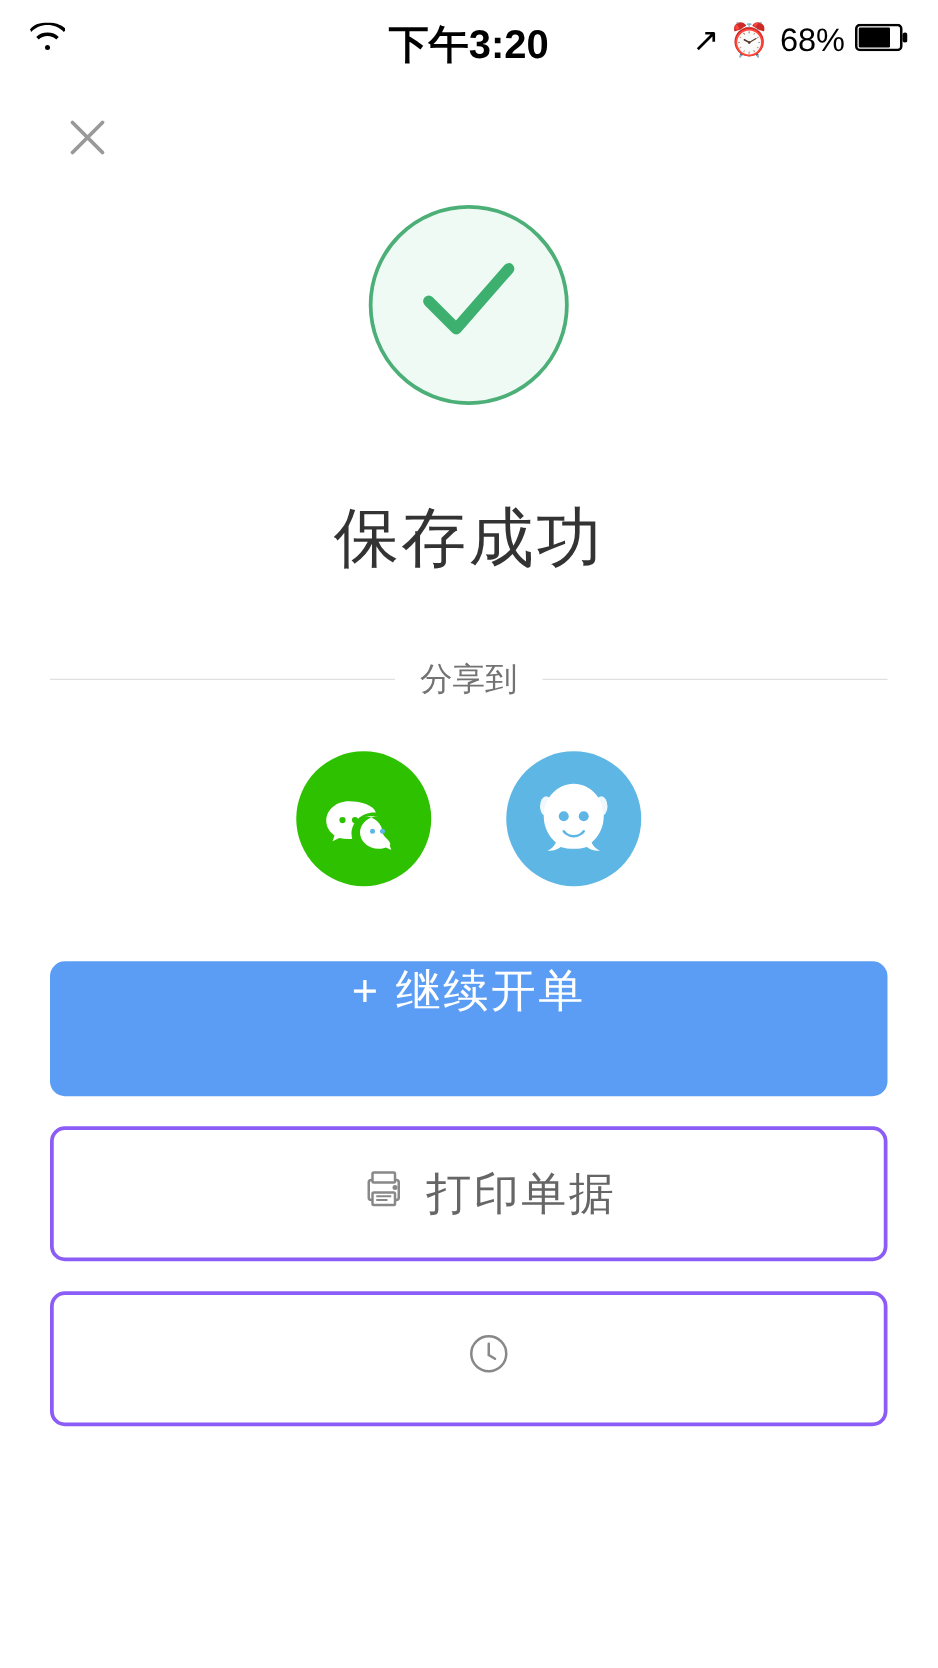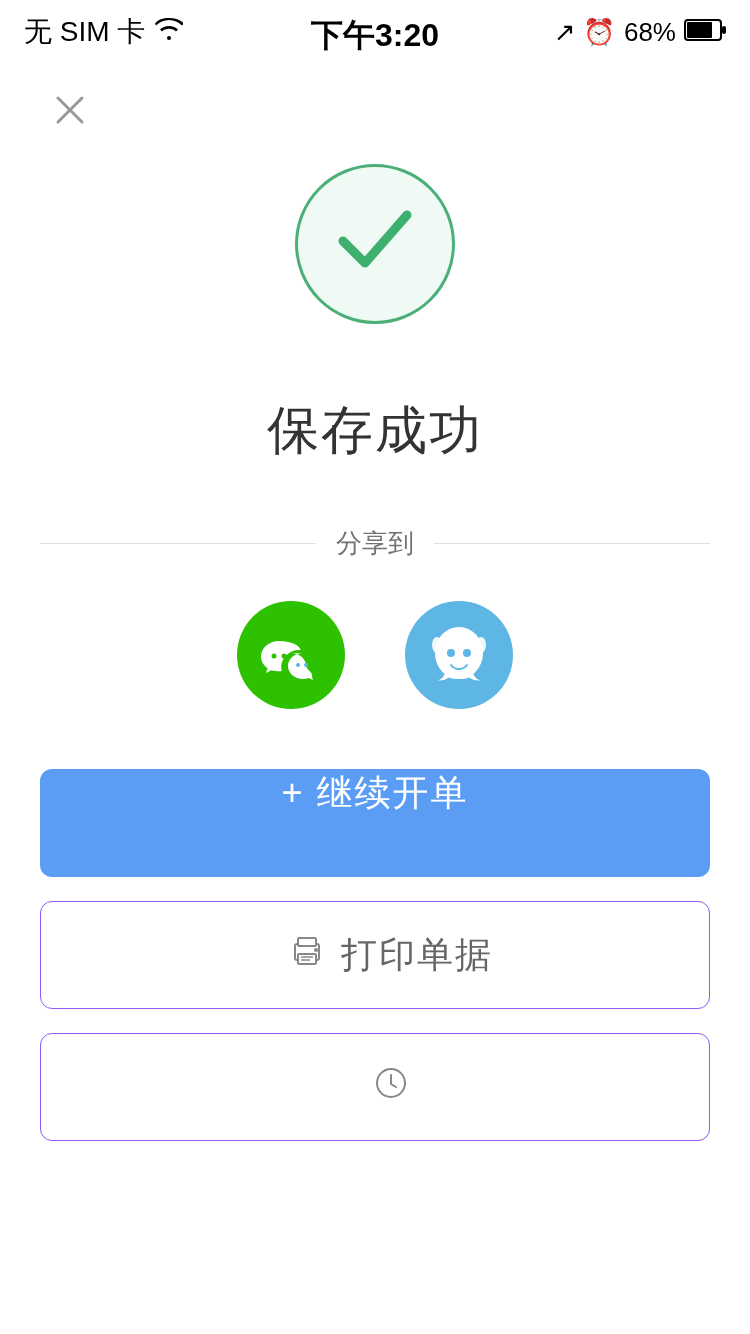--- a/index.html
+++ b/index.html
@@ -193,21 +193,21 @@
       justify-content: center;
       gap: 16px;
       cursor: pointer;
       letter-spacing: 2px;
     }
 
     .btn-secondary {
       width: 100%;
       height: 108px;
       background: #ffffff;
-      border: 1px solid #8b5cf6;
+      border: 3px solid #8b5cf6;
       border-radius: 12px;
       font-size: 36px;
       color: #666666;
       display: flex;
       align-items: center;
       justify-content: center;
       gap: 16px;
       cursor: pointer;
       letter-spacing: 2px;
       padding-left: 32px;
@@ -216,21 +216,20 @@
     .btn-icon {
       font-size: 34px;
       color: #888;
     }
   </style>
 </head>
 <body>
 
 <div class="status-bar">
   <div class="status-left">
-    <span>无 SIM 卡</span>
     <span class="wifi-icon">
       <svg width="28" height="22" viewBox="0 0 28 22" fill="none">
         <path d="M14 18a2 2 0 100 4 2 2 0 000-4z" fill="#000"></path>
         <path d="M7 13.5C8.7 11.8 11.2 10.8 14 10.8s5.3 1 7 2.7l2-2C20.8 9.2 17.6 8 14 8s-6.8 1.2-9 3.5l2 2z" fill="#000"></path>
         <path d="M1 7.5C4.4 4.1 8.9 2 14 2s9.6 2.1 13 5.5l2-2C25.1 1.6 19.9 0 14 0S2.9 1.6 0 5.5l1 2z" fill="#000"></path>
       </svg>
     </span>
   </div>
   <div class="status-center">下午3:20</div>
   <div class="status-right">

